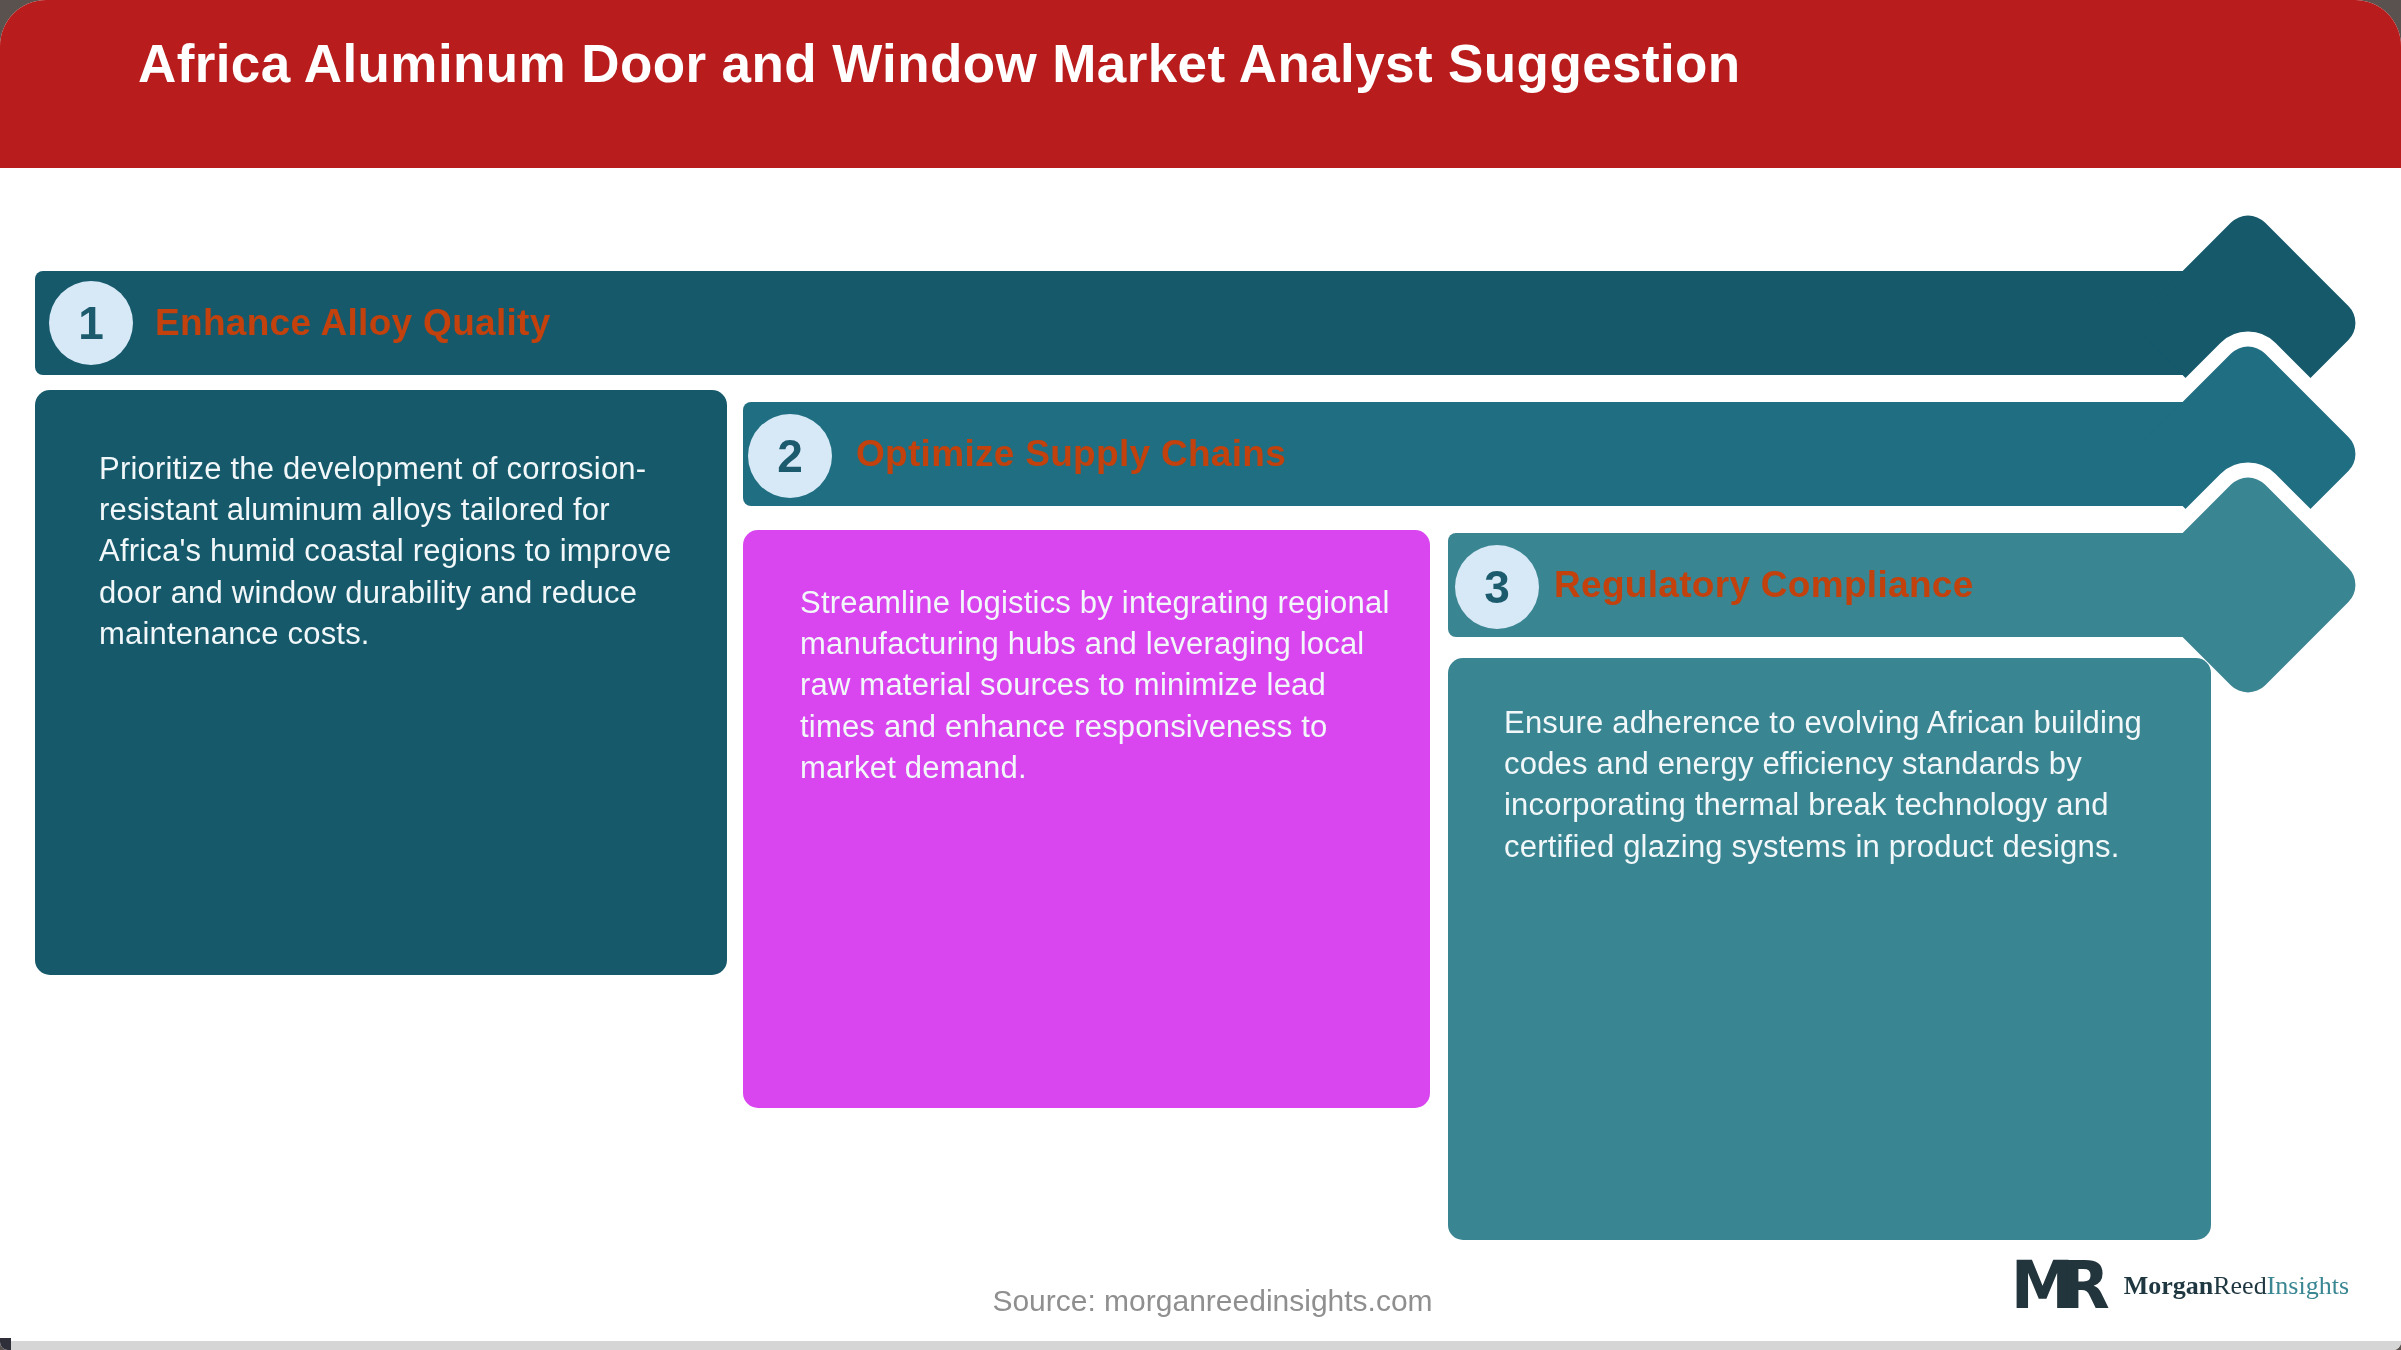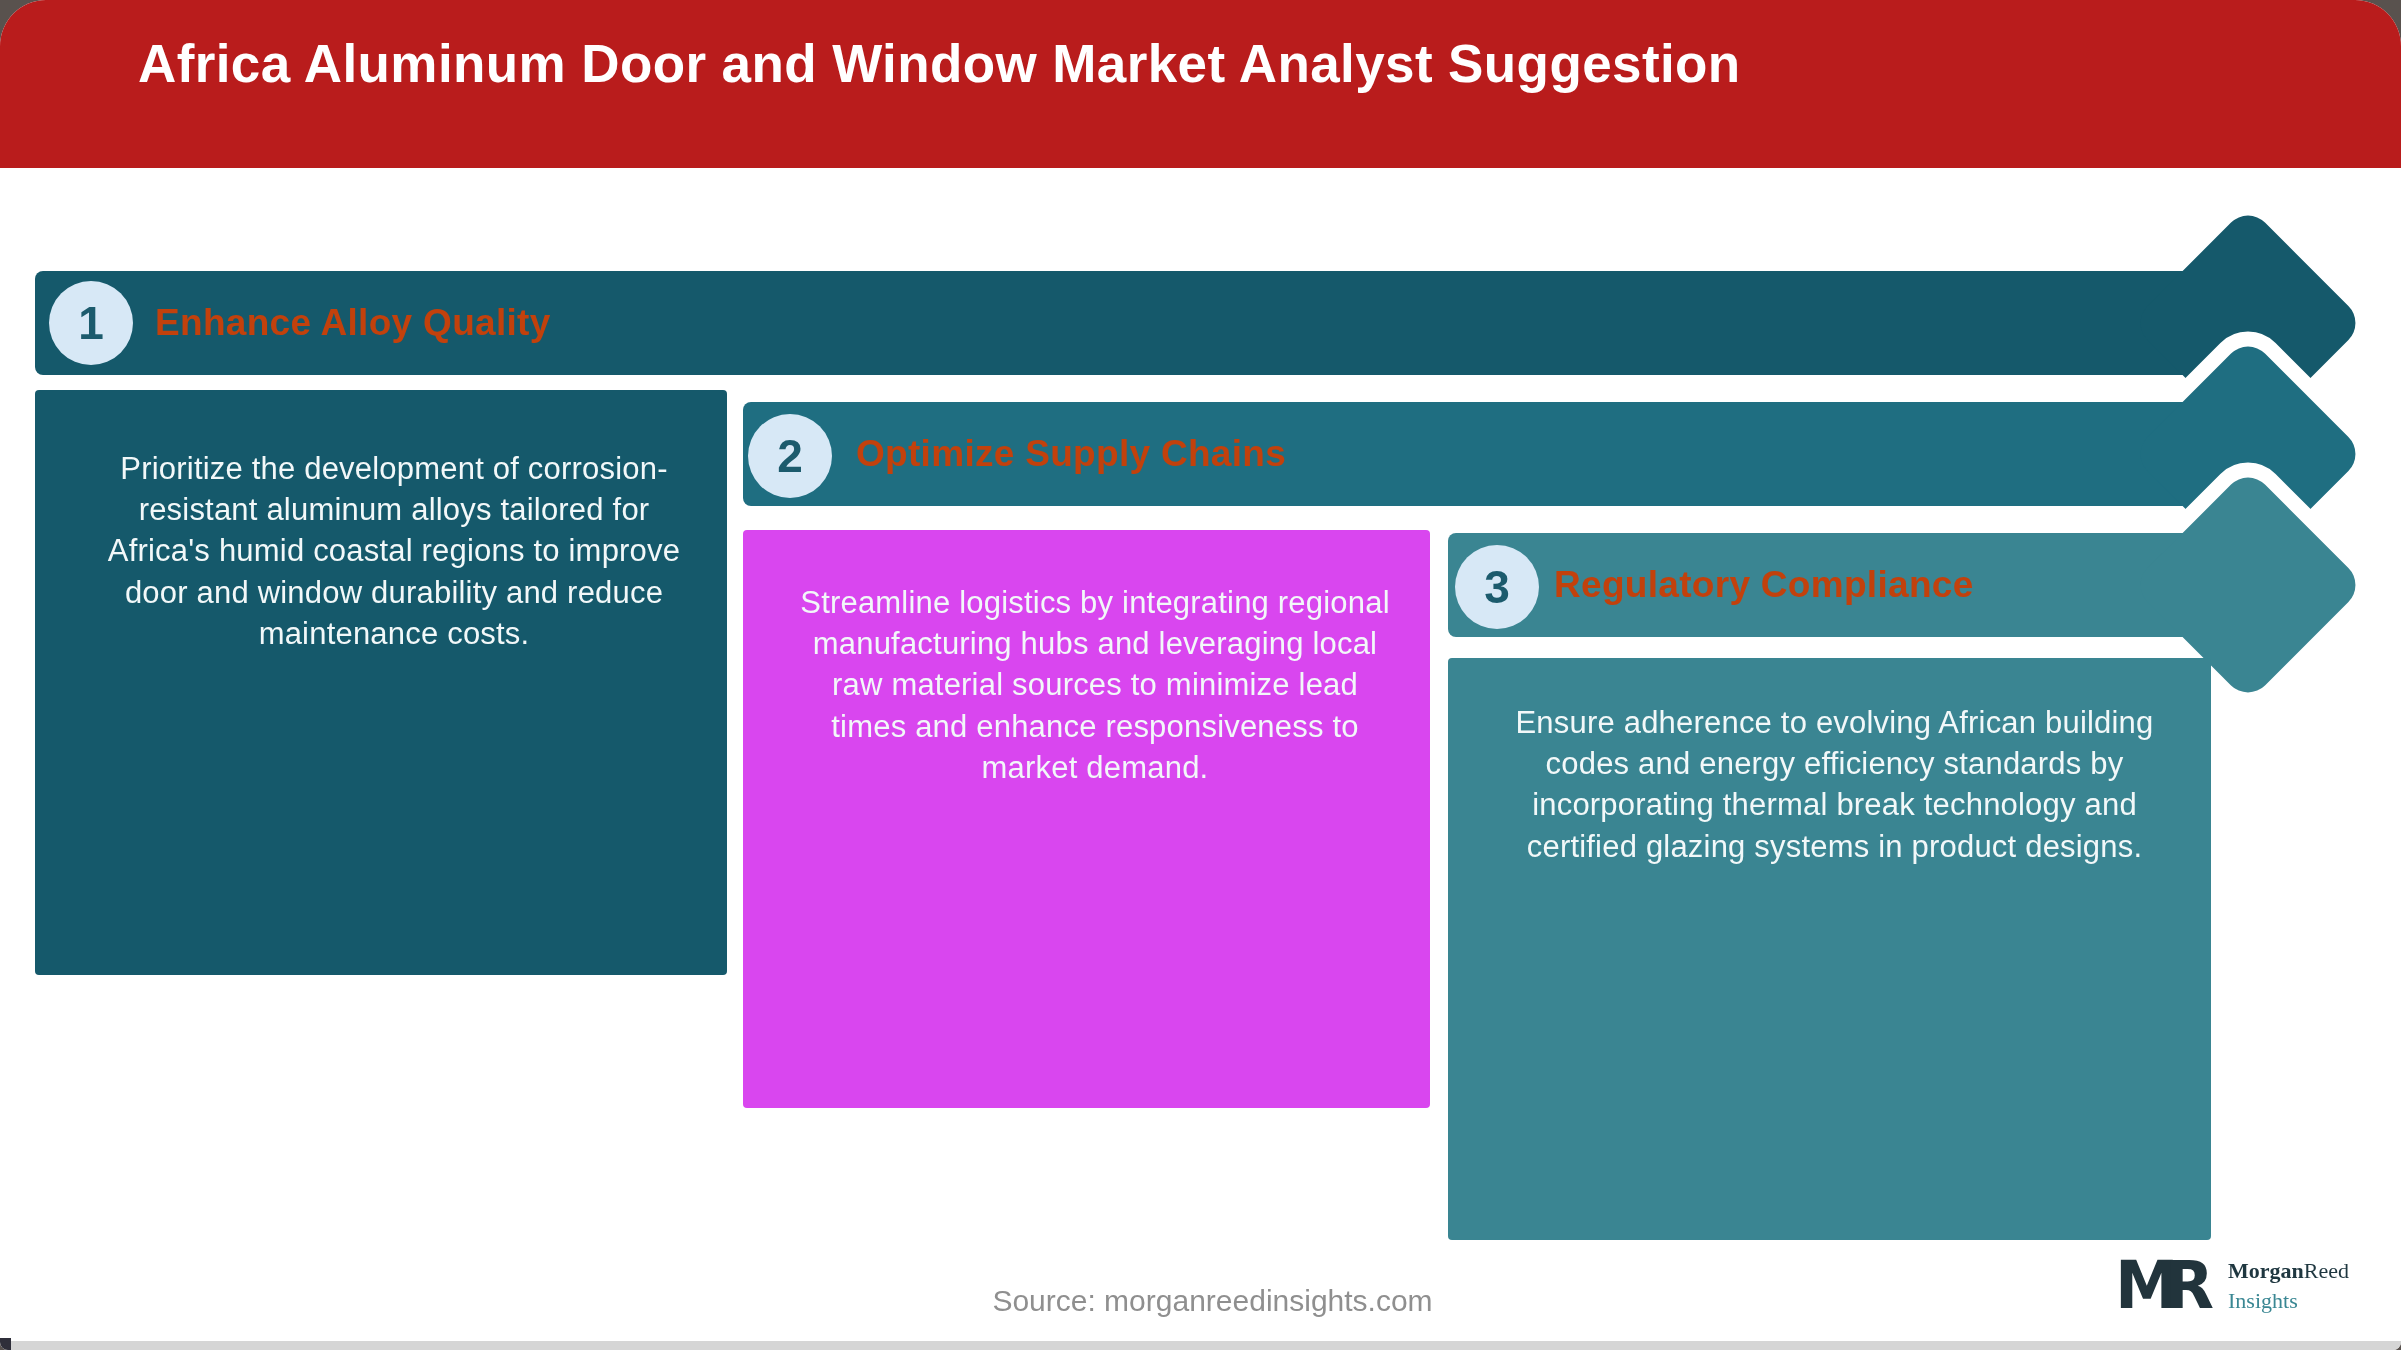--- a/index.html
+++ b/index.html
@@ -18,43 +18,43 @@
   .step-circle{
     position:absolute;width:84px;height:84px;border-radius:50%;z-index:3;
     display:flex;align-items:center;justify-content:center;
     font-size:46px;font-weight:600;color:#1c5b6d;
   }
   .banner-label{
     position:absolute;z-index:3;margin:0;
     font-size:37px;font-weight:600;letter-spacing:.3px;line-height:44px;
     color:#c2410c;white-space:nowrap;
   }
-  .desc-box{position:absolute;z-index:2;box-sizing:border-box;border-radius:4px;text-align:center;}
+  .desc-box{position:absolute;z-index:2;box-sizing:border-box;border-radius:15px;}
   .desc-box p{
     margin:0;font-size:31px;line-height:1.33;font-weight:400;
     color:#f2f8f9;letter-spacing:.2px;
   }
   .box-1{left:35px;top:390px;width:692px;height:585px;padding:58px 38px 0 64px;}
   .box-2{left:743px;top:530px;width:687px;height:578px;padding:52px 40px 0 57px;}
   .box-3{left:1448px;top:658px;width:763px;height:582px;padding:44px 46px 0 56px;}
   .source-line{
     position:absolute;left:0;top:1272px;width:2401px;z-index:2;
     text-align:center;font-size:30px;color:#8f8f8f;margin:12px;
   }
   .logo{
     position:absolute;right:52px;top:1254px;z-index:3;
     display:flex;align-items:center;gap:14px;
   }
   .logo-monogram{
     font-family:"DejaVu Sans",sans-serif;font-weight:900;font-size:64px;
     line-height:64px;color:#22343c;letter-spacing:-14px;padding-right:14px;
     transform:scaleY(1.02);
   }
-  .logo-text{display:flex;flex-direction:column;line-height:30px;
-    font-family:"Liberation Serif",serif;font-size:22px;}
+  .logo-text{display:flex;line-height:30px;
+    font-family:"Liberation Serif",serif;font-size:26px;}
   .logo-name{color:#1f3740;font-weight:700;}
   .logo-name .light{font-weight:400;}
   .logo-sub{color:#3a8793;font-weight:400;}
   .bottom-strip{position:absolute;left:0;bottom:0;width:2401px;height:9px;background:#d5d5d5;z-index:4;}
   .bottom-strip-notch{position:absolute;left:0;bottom:0;width:11px;height:12px;background:#2f2f3a;z-index:5;}
 </style>
 </head>
 <body>
 
 <div class="stage">

